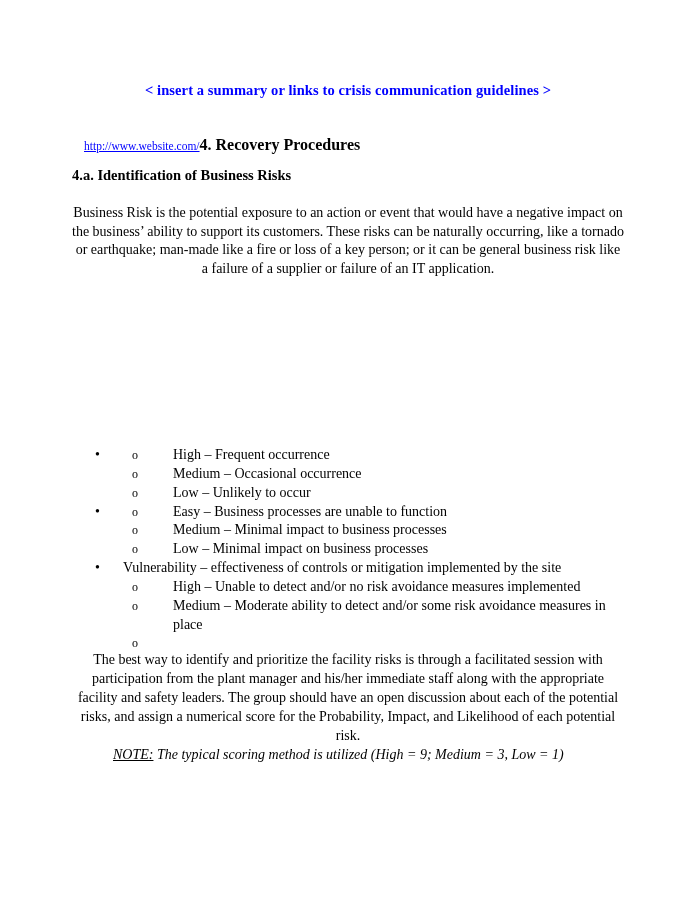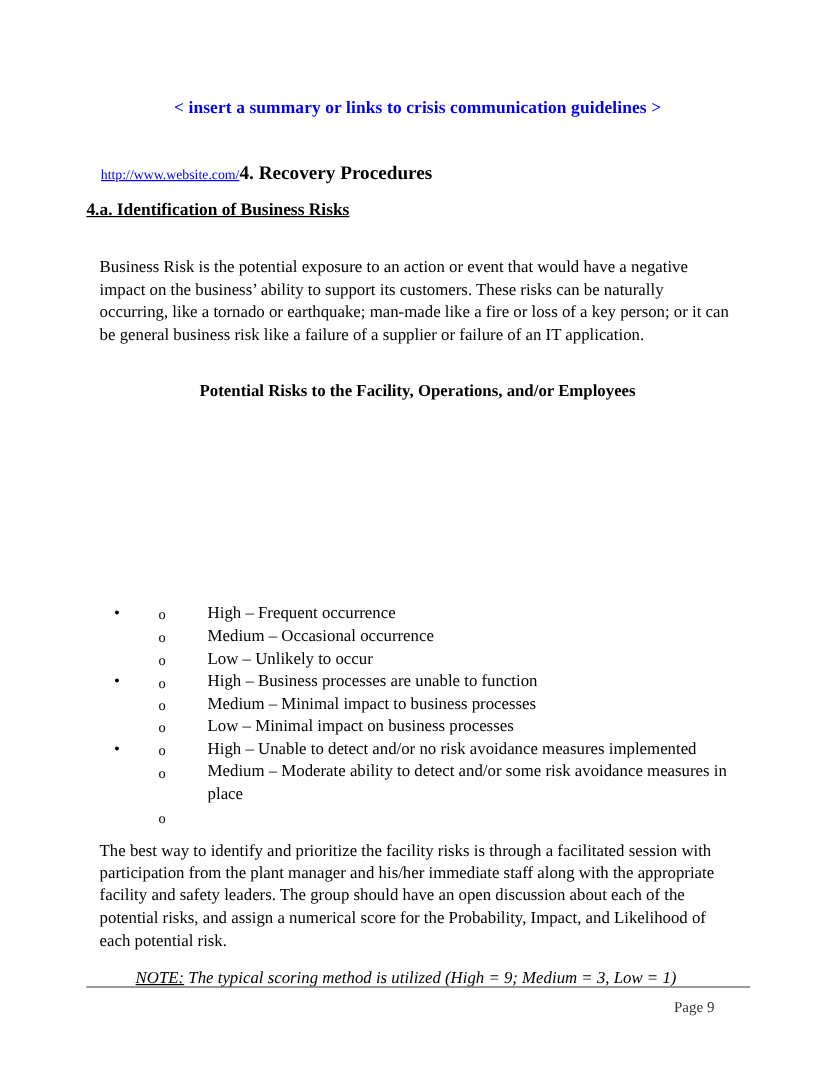--- a/index.html
+++ b/index.html
@@ -61,29 +61,28 @@
   .h-main {
     font-size: 16px;
     font-weight: bold;
     color: #000000;
   }
   .h-sub {
     margin: 0;
     font-size: 14.5px;
     font-weight: bold;
     line-height: 1.3;
-    text-decoration: underline;
   }
 
   
   .para {
-    margin: 11px;
-    font-size: 14px;
-    line-height: 1.345;
-    text-align: left;
+    margin: 0;
+    font-size: 14px;
+    line-height: 1.345;
+    text-align: center;
   }
   .para.gap-lg { padding-top: 19px; }
   .para.gap-md { padding-top: 17px; }
 
   .center-head {
     margin: 0;
     padding-top: 17px;
     text-align: center;
     font-weight: bold;
     font-size: 14px;
@@ -182,21 +181,20 @@
 
     <p class="heading-line">
       <a class="url-link">http://www.website.com/</a><span class="h-main">4. Recovery Procedures</span>
     </p>
 
     <p class="h-sub">4.a. Identification of Business Risks</p>
 
     <p class="para gap-lg">Business Risk is the potential exposure to an action or event that would have a negative impact on the business’ ability to support its customers.  These risks can be naturally occurring, like a tornado or earthquake; man-made like a fire or loss of a key person; or it can be general business risk like a failure of a supplier or failure of an IT application.</p>
 
 
-    <p class="center-head">Potential Risks to the Facility, Operations, and/or Employees</p>
 
     <div class="spacer-block"></div>
 
 
     <ul class="list-l1">
 
       <li class="li-l1">
         <span class="bullet-disc">•</span>
         <ul class="list-l2">
           <li class="li-l2">
@@ -212,35 +210,36 @@
             <span>Low – Unlikely to occur</span>
           </li>
         </ul>
       </li>
 
       <li class="li-l1">
         <span class="bullet-disc">•</span>
         <ul class="list-l2">
           <li class="li-l2">
             <span class="bullet-circle">o</span>
-            <span>High – Business processes are unable to function</span>
+            <span>Easy – Business processes are unable to function</span>
           </li>
           <li class="li-l2">
             <span class="bullet-circle">o</span>
             <span>Medium – Minimal impact to business processes</span>
           </li>
           <li class="li-l2">
             <span class="bullet-circle">o</span>
             <span>Low – Minimal impact on business processes</span>
           </li>
         </ul>
       </li>
 
       <li class="li-l1">
         <span class="bullet-disc">•</span>
+        <span>Vulnerability – effectiveness of controls or mitigation implemented by the site</span>
         <ul class="list-l2">
           <li class="li-l2">
             <span class="bullet-circle">o</span>
             <span>High – Unable to detect and/or no risk avoidance measures implemented</span>
           </li>
           <li class="li-l2">
             <span class="bullet-circle">o</span>
             <span>Medium – Moderate ability to detect and/or some risk avoidance measures in place</span>
           </li>
           <li class="li-l2">
@@ -252,18 +251,14 @@
     </ul>
 
     <p class="para gap-md">The best way to identify and prioritize the facility risks is through a facilitated session with participation from the plant manager and his/her immediate staff along with the appropriate facility and safety leaders.  The group should have an open discussion about each of the potential risks, and assign a numerical score for the Probability, Impact, and Likelihood of each potential risk.</p>
 
     <p class="note-line">
       <span class="note-label">NOTE:</span><span>  The typical scoring method is utilized (High = 9; Medium = 3, Low = 1)</span>
     </p>
 
   </div>
 
-  <div class="footer">
-    <hr class="footer-rule">
-    <p class="footer-text">Page 9</p>
-  </div>
 
 </div>
 
 </body></html>

